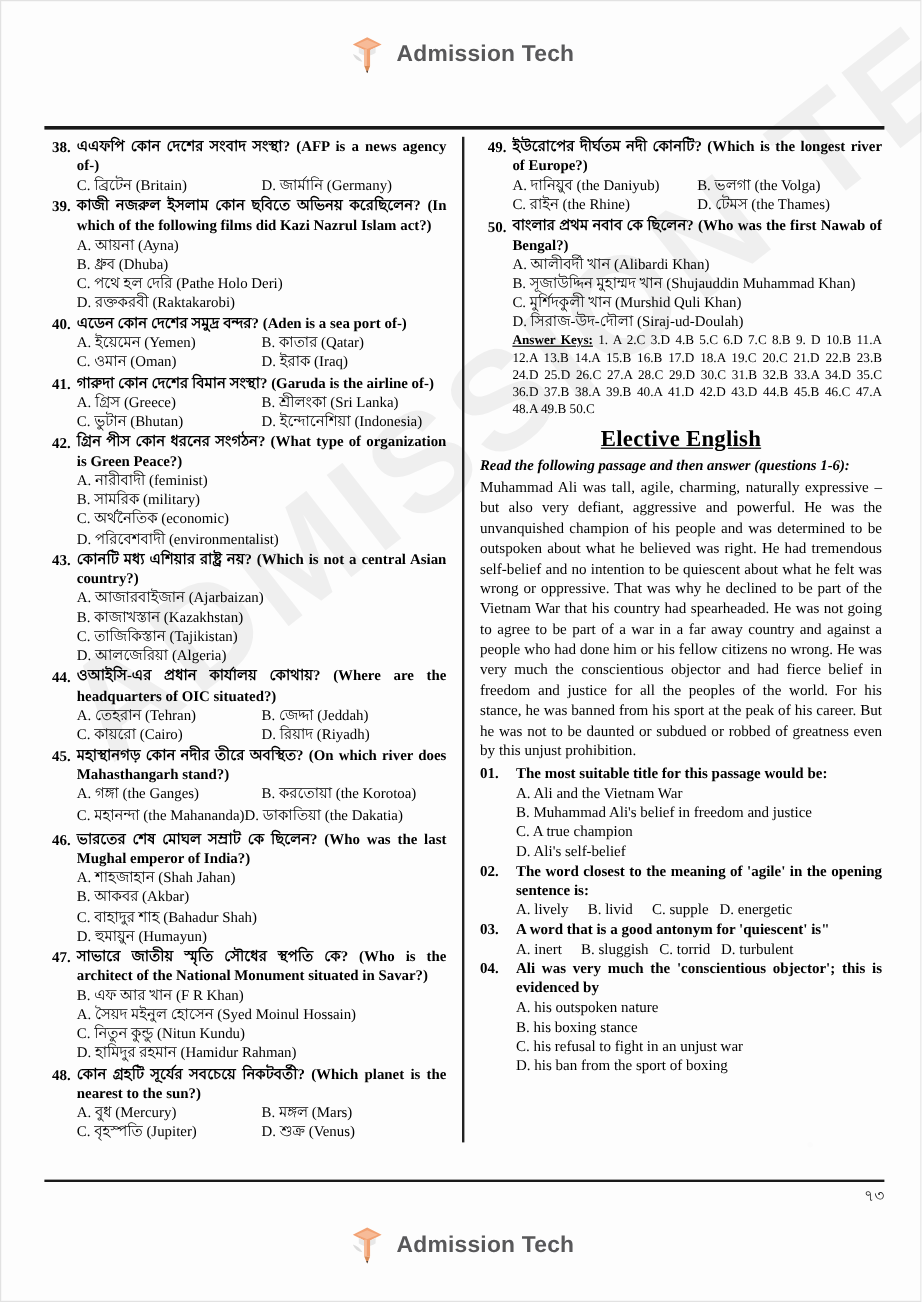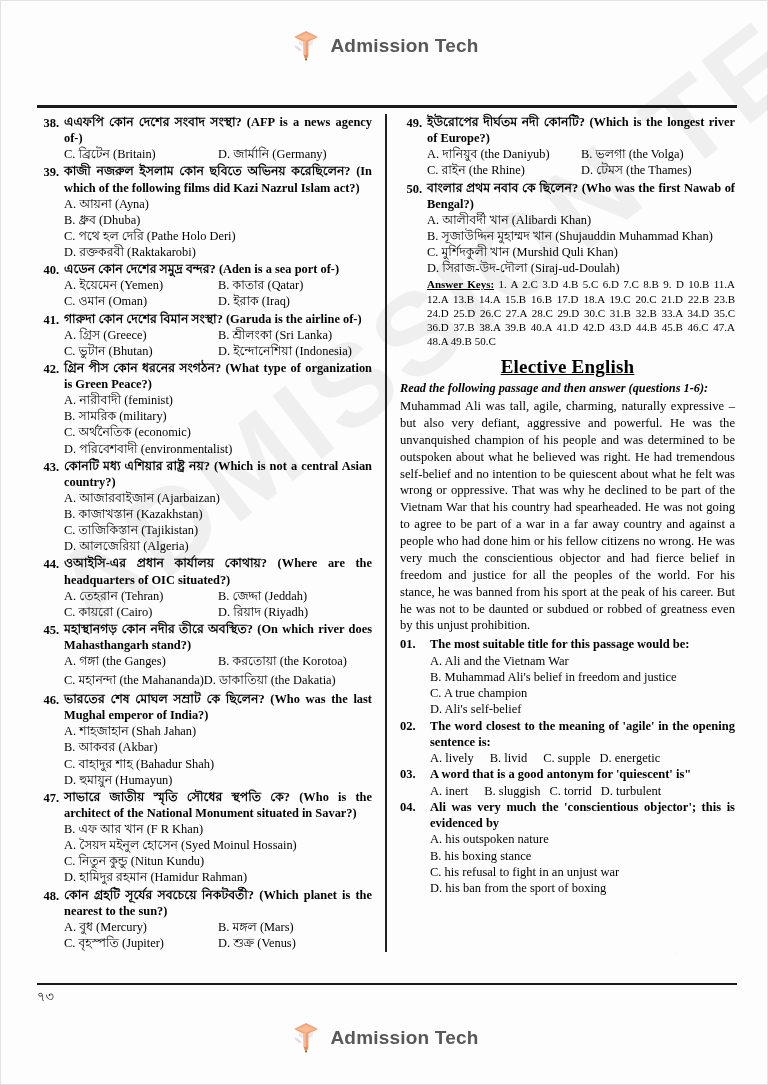--- a/index.html
+++ b/index.html
@@ -108,20 +108,21 @@
     top: 982px;
     width: 700px;
     height: 2px;
     background: #1a1a1a;
   }
   .page-number {
     position: absolute;
     left: 36px;
     top: 986px;
     width: 700px;
+    text-align: right;
     font-size: 13px;
     color: #222;
     font-family: "Liberation Serif", serif;
   }
 
   .columns {
     display: flex;
     width: 100%;
   }
   .col {

